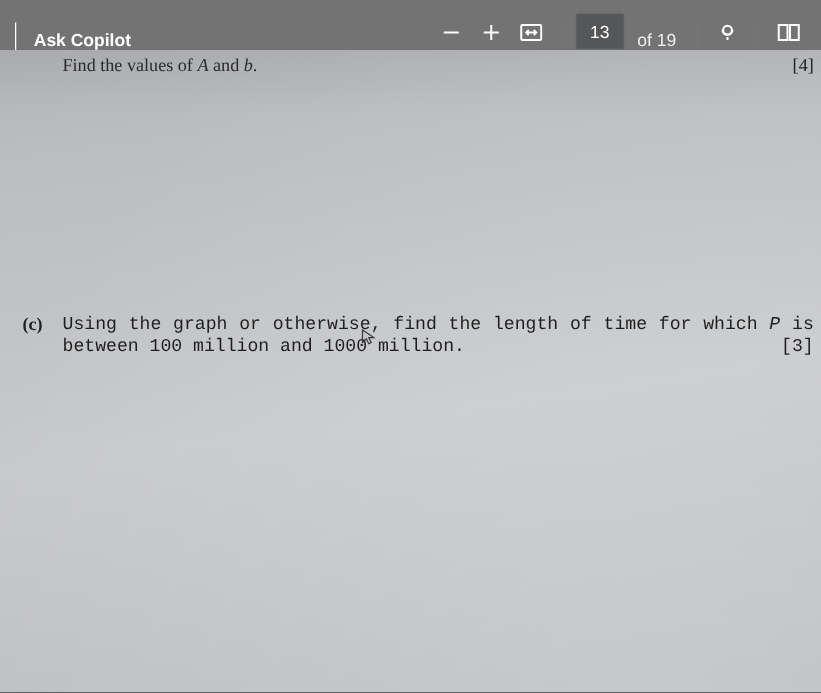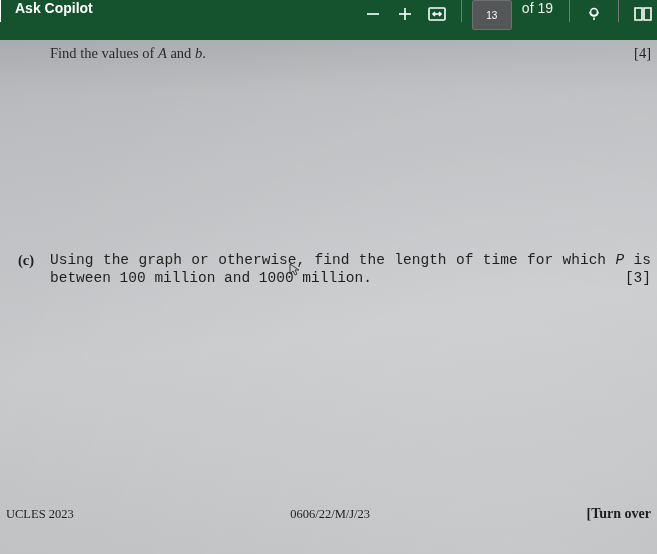--- a/index.html
+++ b/index.html
@@ -2,47 +2,47 @@
 <html><head>
 <meta charset="utf-8">
 <style>
   * { box-sizing: border-box; margin: 0; padding: 0; }
   html, body { width: 657px; height: 554px; overflow: hidden; font-family: "Segoe UI", Arial, sans-serif; }
   body { background: #1a1b1c; }
 
   
   .toolbar {
     height: 40px;
-    background: #14532d;
+    background: #737373;
     display: flex;
-    align-items: flex-start;
+    align-items: flex-end;
     color: #fff;
     font-size: 14px;
-    padding: 0 0;
+    padding: 0 12px;
     gap: 4px;
     position: relative;
     z-index: 10;
   }
   .toolbar .sep-v { width: 1px; height: 22px; background: #fff; margin-right: 10px; }
   .copilot-label { font-weight: 600; flex: 0 0 auto; }
   .spacer { flex: 1 1 auto; }
   .tb-btn {
     width: 28px; height: 28px;
     display: flex; align-items: center; justify-content: center;
     border-radius: 3px;
     color: #fff;
   }
   .tb-btn svg { stroke: #fff; fill: none; stroke-width: 1.6; }
   .page-input {
     width: 40px; height: 30px;
     background: #555658;
     border: 1px solid #6e6f70;
     color: #fff;
     text-align: center;
-    font-size: 10px;
+    font-size: 14px;
     border-radius: 2px;
     margin: 0 6px 0 0;
   }
   .page-total { color: #eee; margin-right: 6px; }
   .divider { width: 1px; height: 22px; background: #777; margin: 0 6px; }
 
   
   .viewport {
     position: relative;
     height: 514px;
@@ -174,19 +174,14 @@
         <span class="marks-c">[3]</span>
       </div>
     </div>
 
     <div class="cursor">
       <svg width="14" height="14" viewBox="0 0 14 14">
           <path d="M2 2 L2 12 L5 9 L7 13 L9 12 L7 8 L11 8 Z"></path>
         </svg>
     </div>
 
-    <div class="footer">
-      <span>UCLES 2023</span>
-      <span>0606/22/M/J/23</span>
-      <span class="turn">[Turn over</span>
-    </div>
   </div>
 </div>
 
 </body></html>

